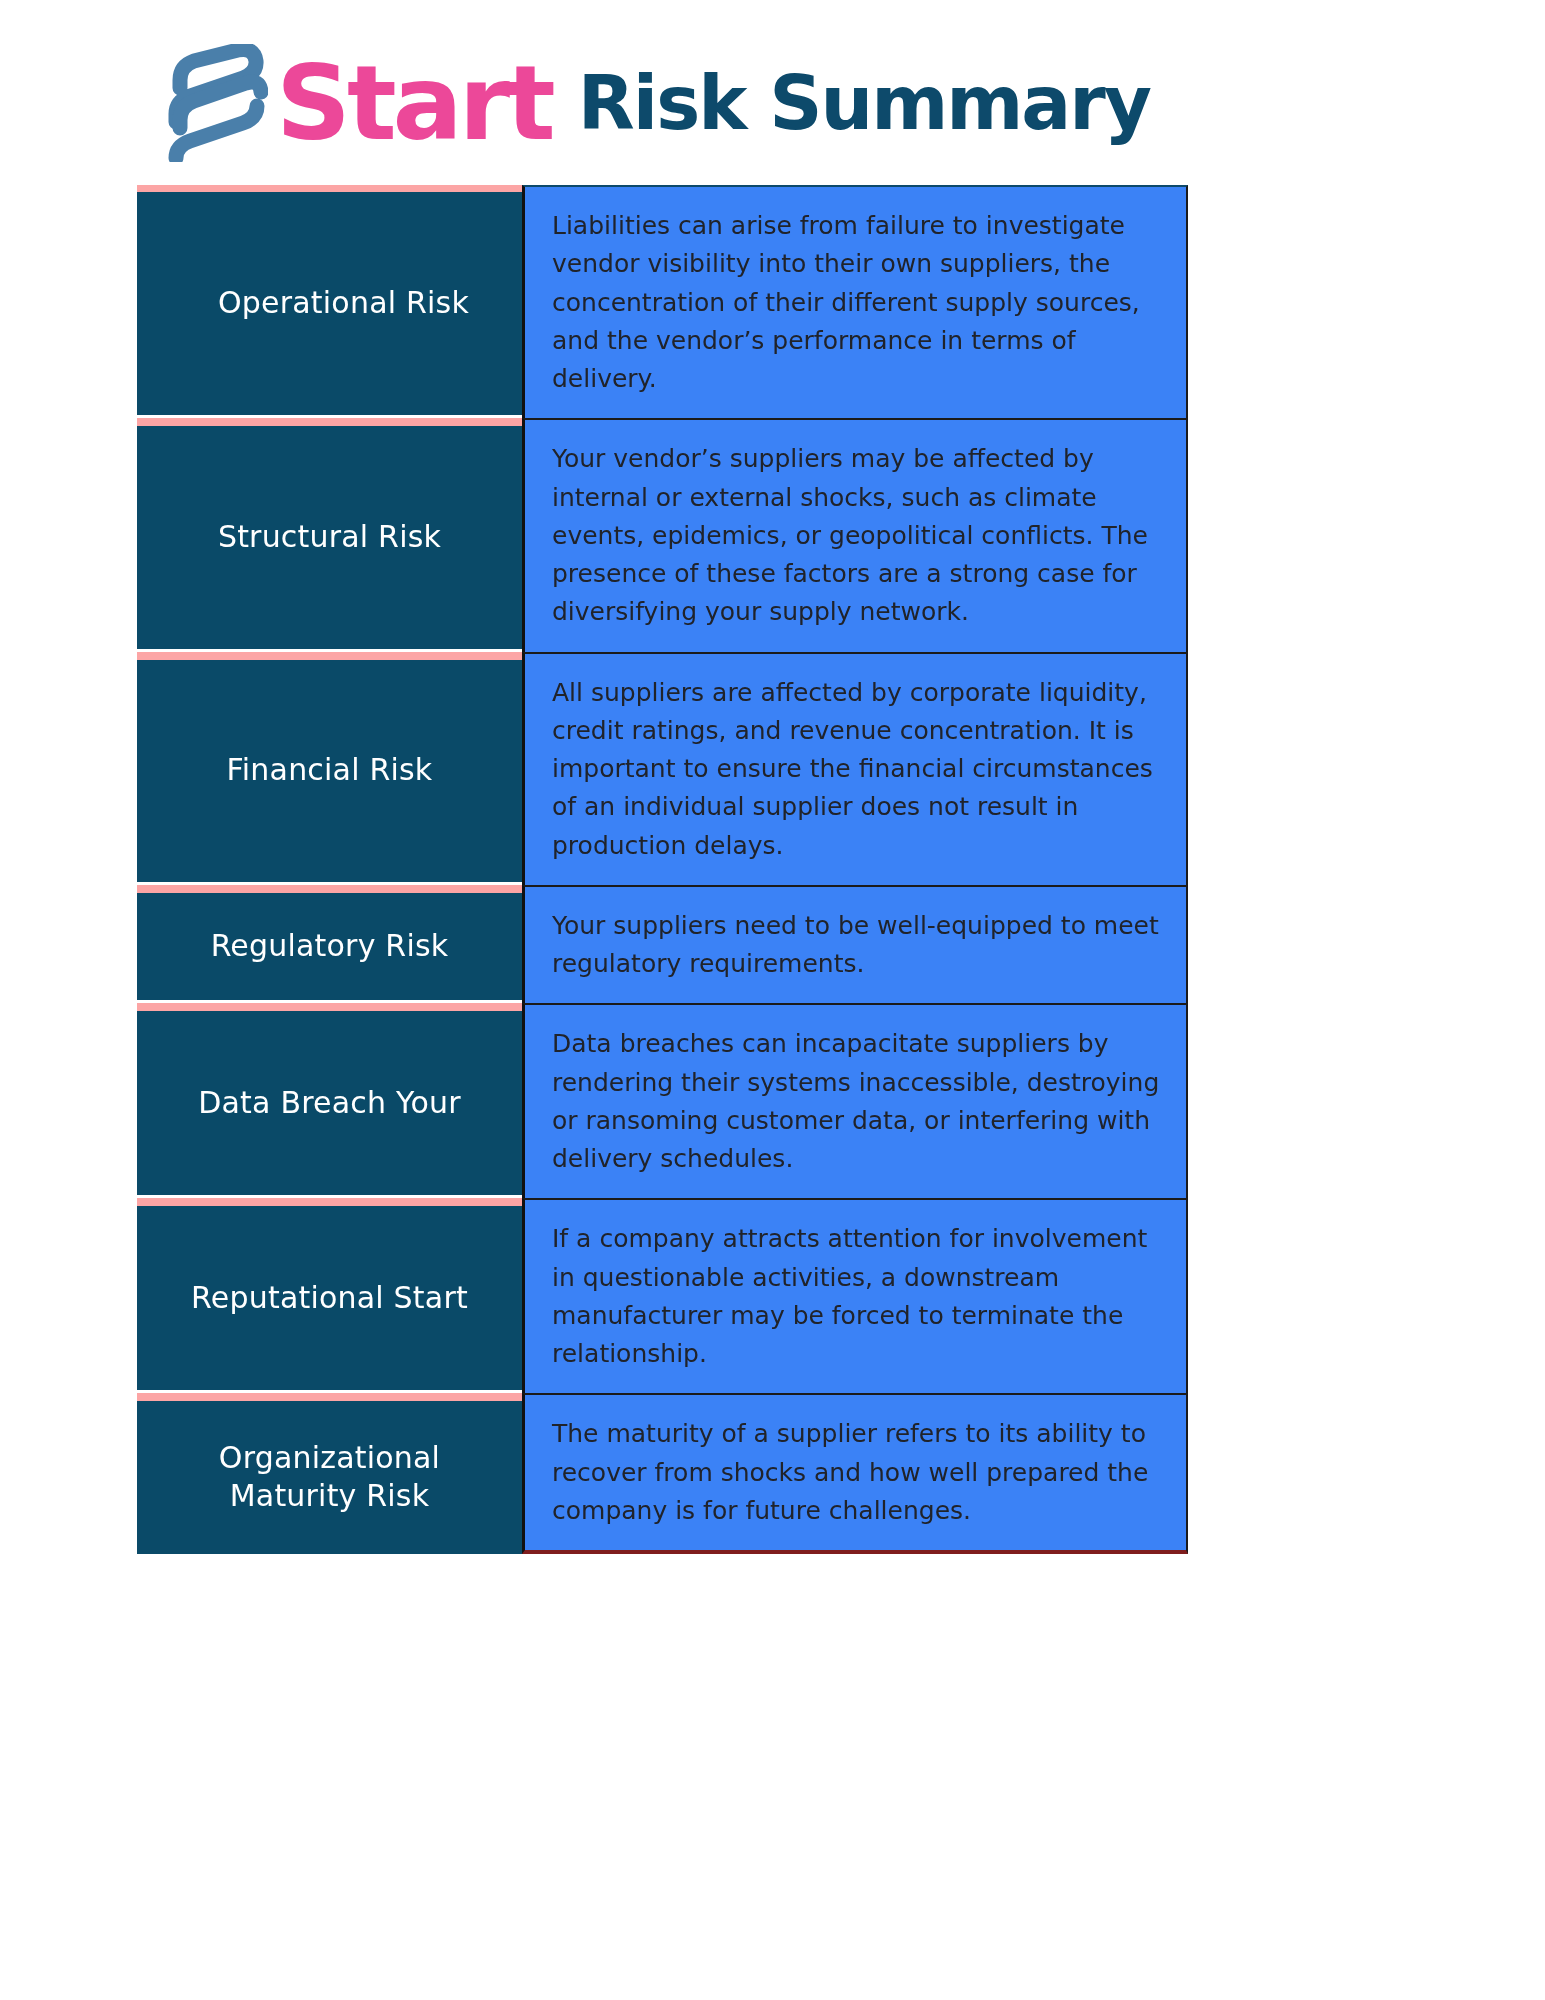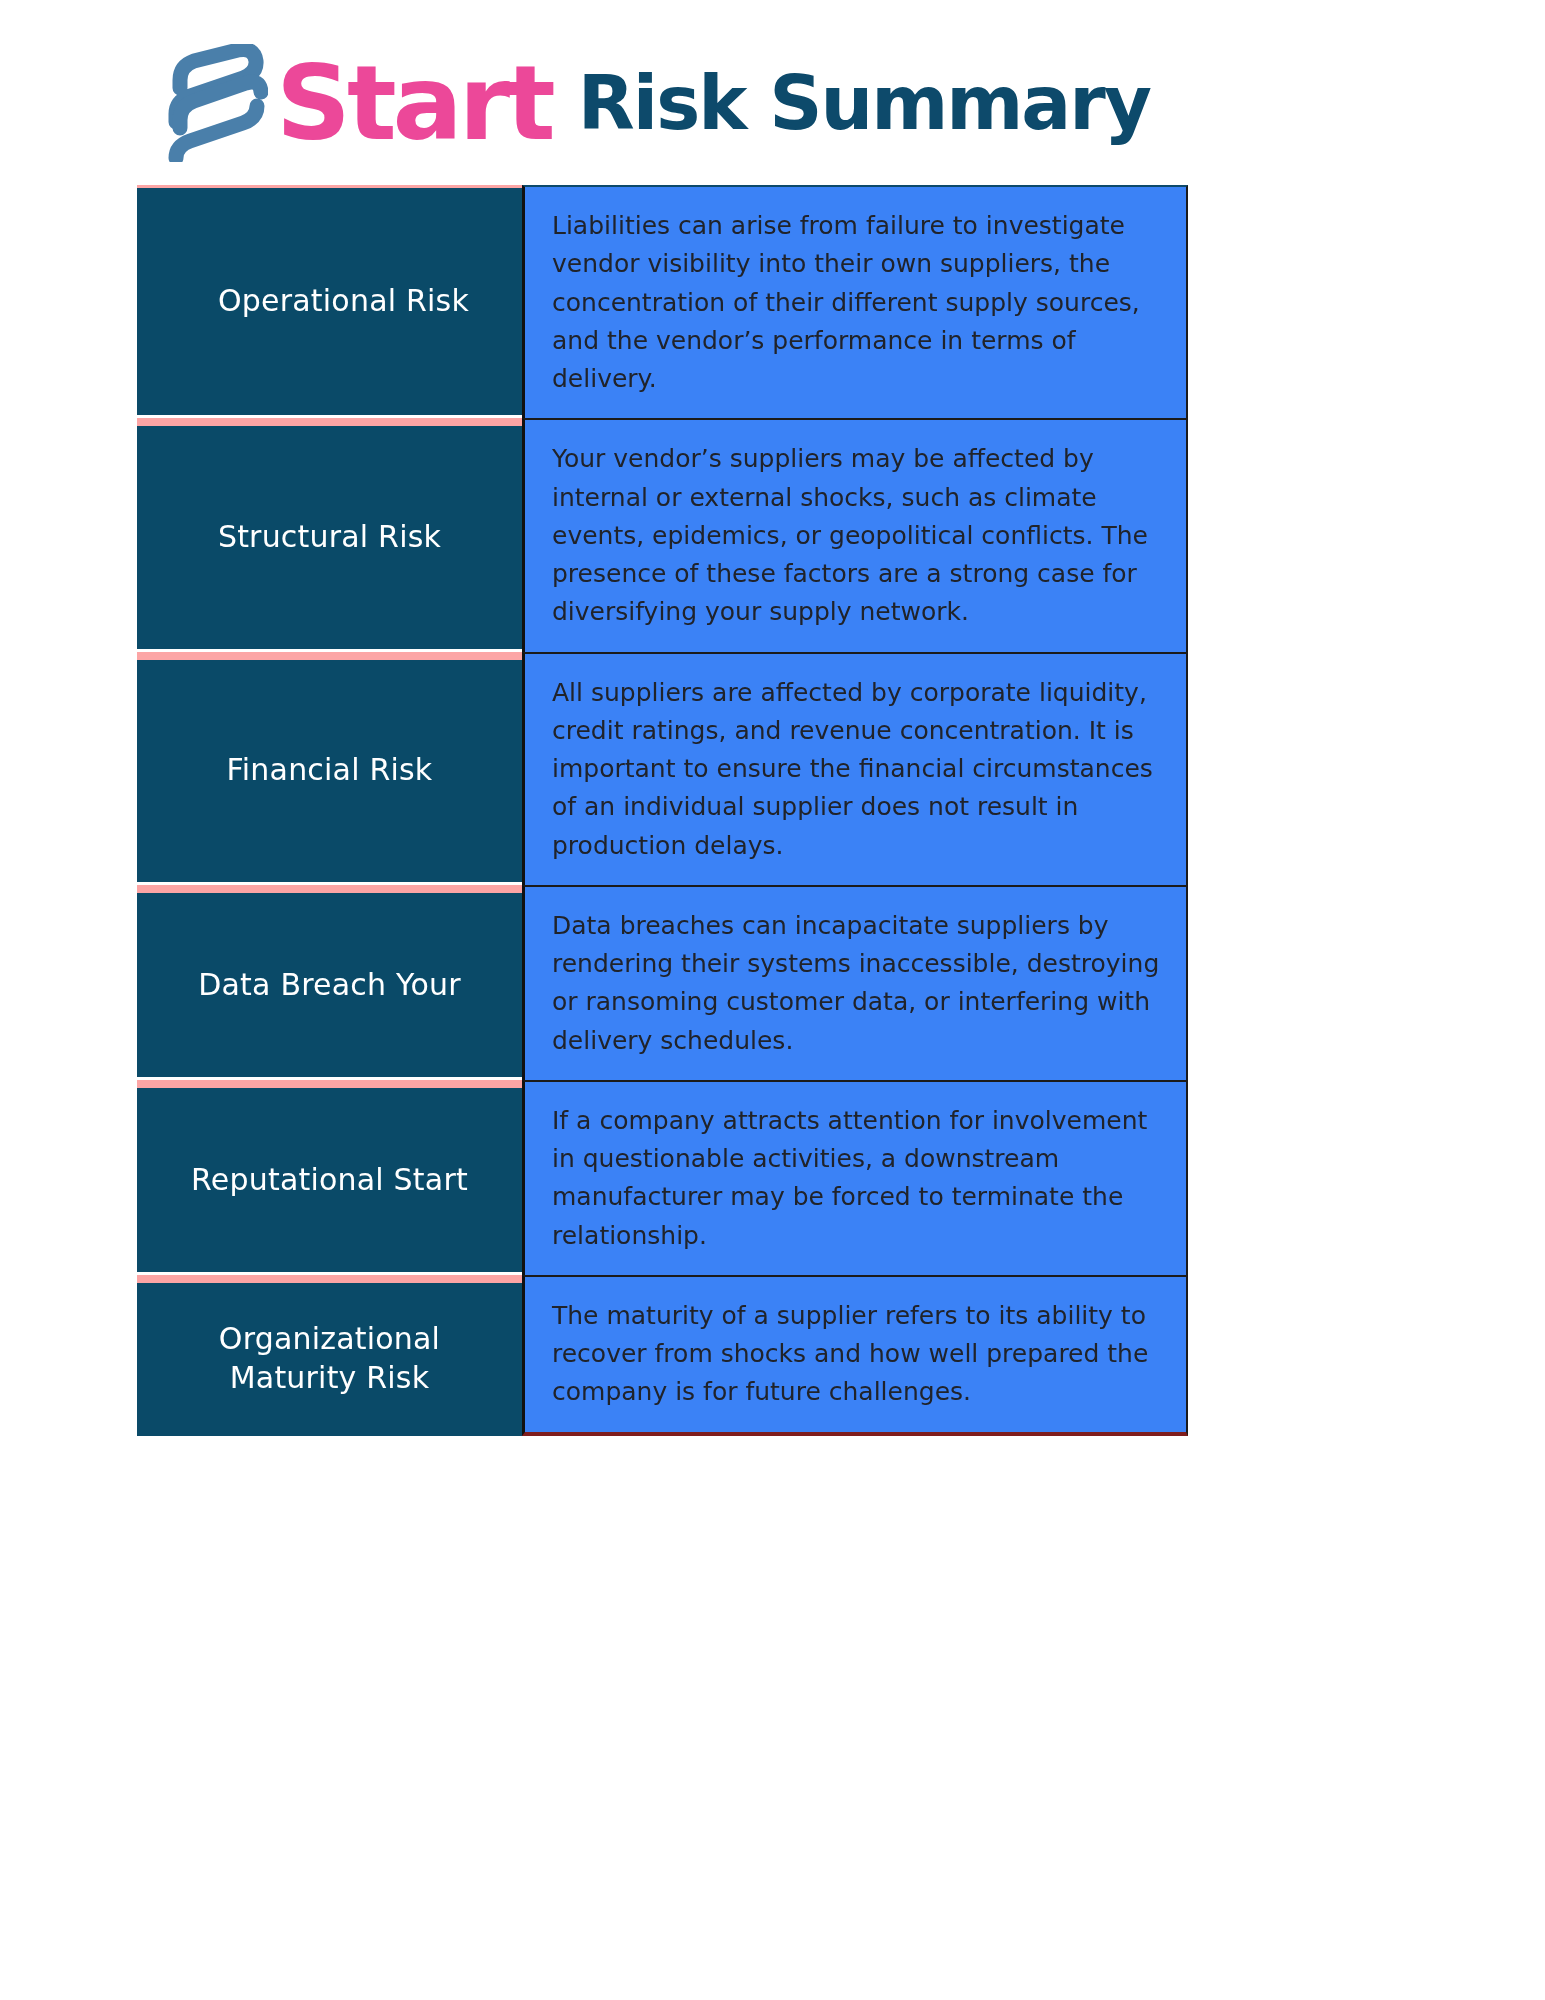--- a/index.html
+++ b/index.html
@@ -89,21 +89,21 @@
     font-weight: normal;
     font-size: 30px;
     line-height: 1.28;
     padding: 14px 16px;
     border-top: 8px solid #fca5a5;
     border-bottom: 3px solid #ffffff;
     letter-spacing: 0.2px;
   }
 
   tr.risk-row:first-child td.risk-label {
-    border-top: 3px solid #fca5a5;
+    border-top: 7px solid #fca5a5;
     padding-left: 44px;
   }
   tr.risk-row:last-child td.risk-label {
     border-bottom: 1px solid #0a4a68;
   }
 
   td.risk-desc {
     width: 610px;
     background: #3b82f6;
     color: #20232a;
@@ -164,20 +164,26 @@
         <td class="risk-desc">Your vendor’s suppliers may be affected by internal or external shocks, such as climate events, epidemics, or geopolitical conflicts. The presence of these factors are a strong case for diversifying your supply network.</td>
       </tr>
 
       <tr class="risk-row">
         <td class="risk-label">
           <span class="label-line">Financial Risk</span>
         </td>
         <td class="risk-desc">All suppliers are affected by corporate liquidity, credit ratings, and revenue concentration. It is important to ensure the financial circumstances of an individual supplier does not result in production delays.</td>
       </tr>
 
+      <tr class="risk-row">
+        <td class="risk-label">
+          <span class="label-line">Regulatory Risk</span>
+        </td>
+        <td class="risk-desc">Your suppliers need to be well-equipped to meet regulatory requirements.</td>
+      </tr>
 
       <tr class="risk-row">
         <td class="risk-label">
           <span class="label-line">Data Breach Your</span>
         </td>
         <td class="risk-desc">Data breaches can incapacitate suppliers by rendering their systems inaccessible, destroying or ransoming customer data, or interfering with delivery schedules.</td>
       </tr>
 
       <tr class="risk-row">
         <td class="risk-label">

